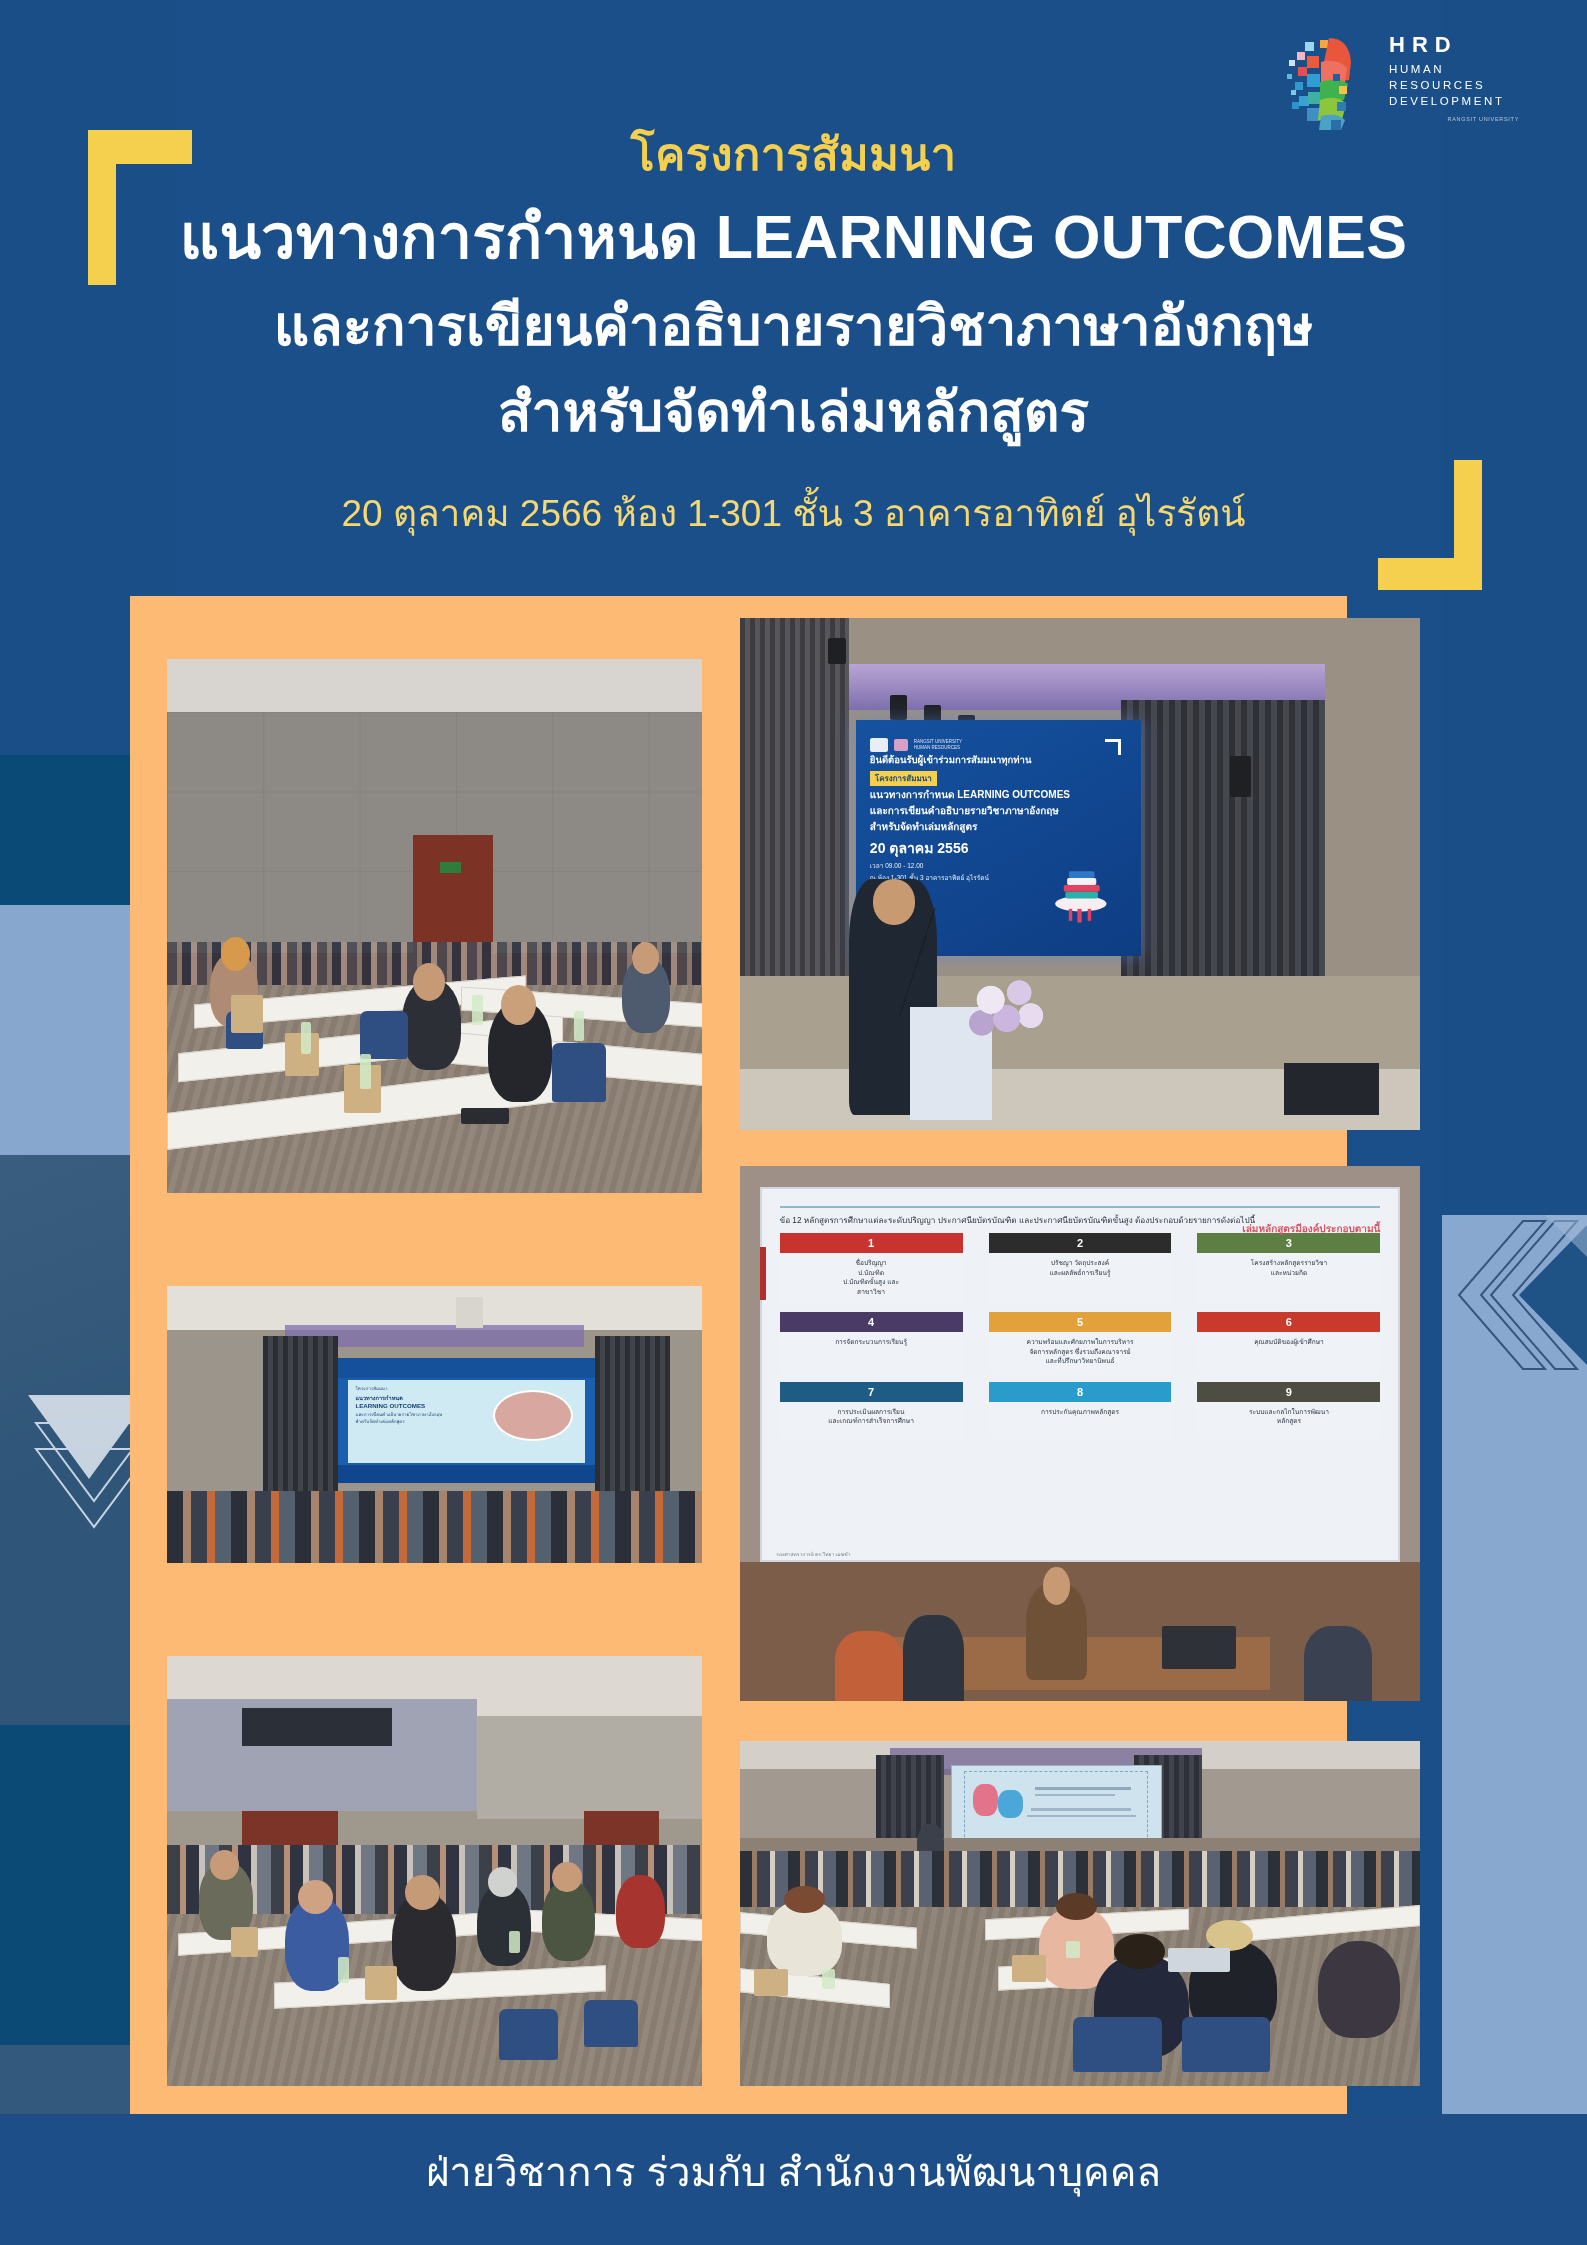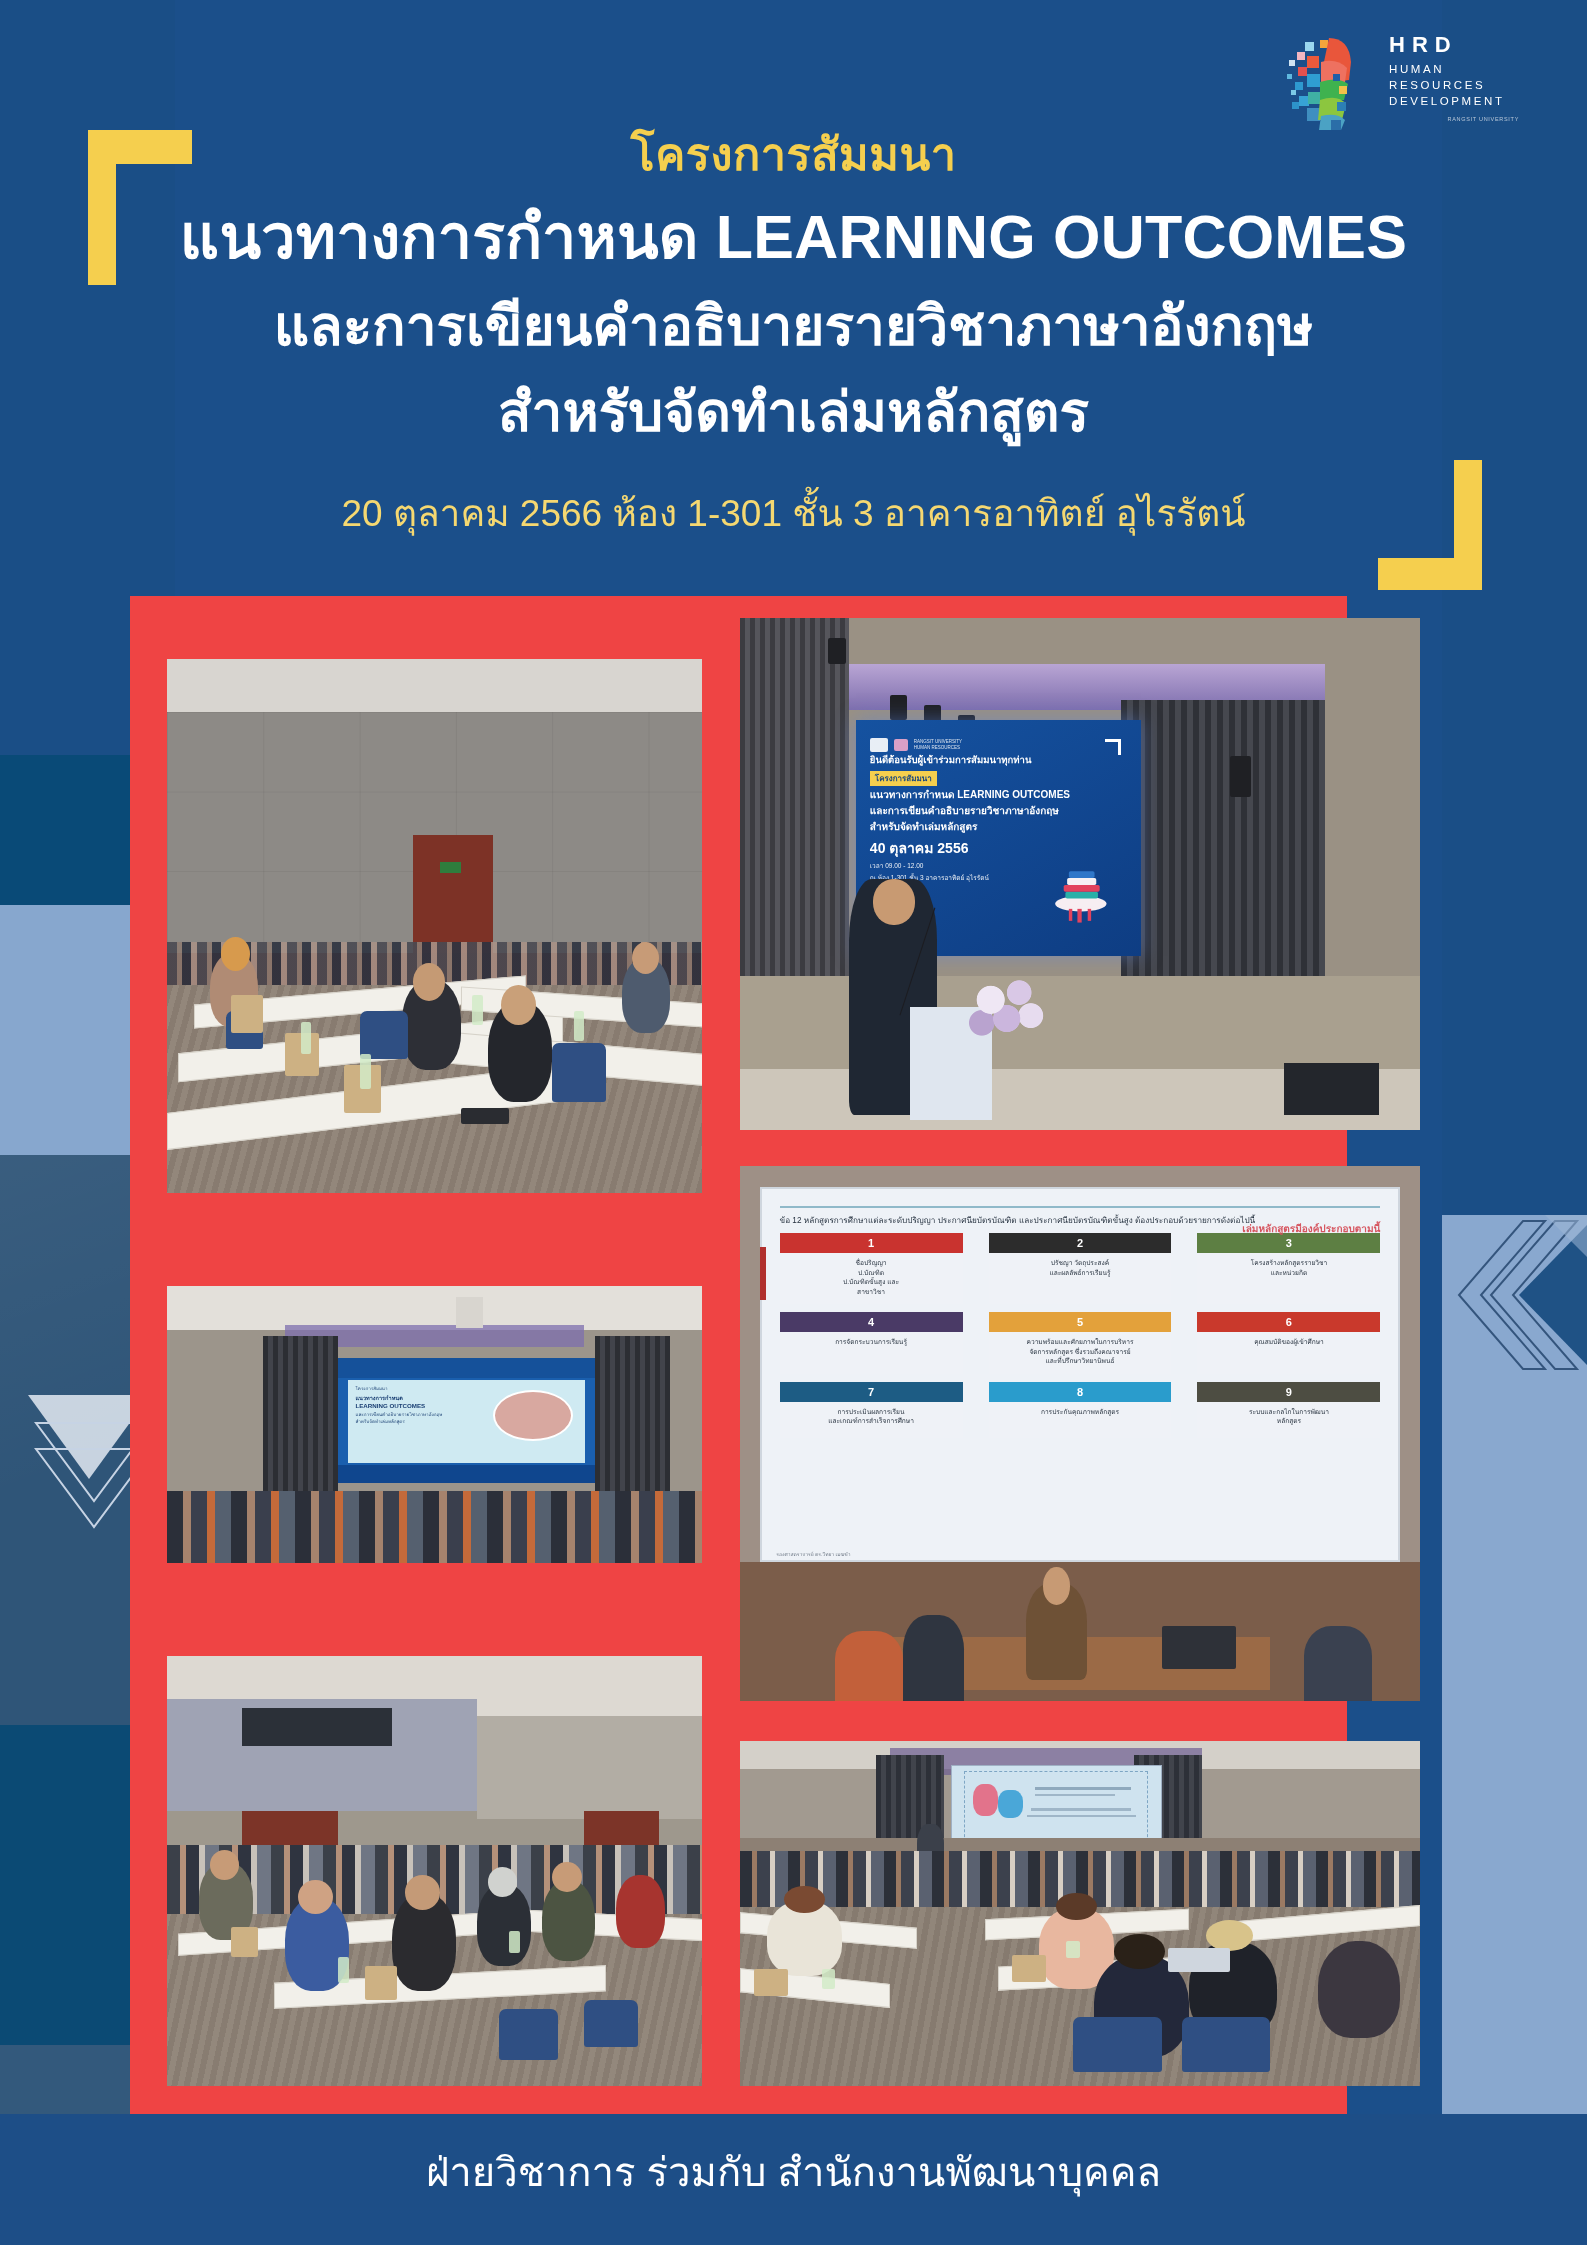--- a/index.html
+++ b/index.html
@@ -88,21 +88,21 @@
   .logo{position:absolute;right:72px;top:28px;width:230px;height:110px;}
   .logo-mark{position:absolute;left:0;top:6px;width:96px;height:100px;}
   .logo-txt{position:absolute;left:104px;top:6px;width:130px;}
   .logo-hrd{color:#fff;font-size:22px;font-weight:700;letter-spacing:7px;line-height:1;}
   .logo-sub{color:#fff;font-size:11.5px;font-weight:400;letter-spacing:2.6px;line-height:1.38;margin-top:6px;}
   .logo-uni{color:#b9c7d8;font-size:5.5px;letter-spacing:.7px;margin-top:6px;text-align:right;}
 
   
   .card{
     position:absolute;left:130px;top:596px;width:1217px;height:1530px;
-    background:#ef4444;
+    background:#fdba74;
   }
 
   .ph{position:absolute;overflow:hidden;background:#5c6369;}
 
   
   .p1{left:37px; top:63px;  width:535px; height:534px;}
   .p2{left:610px;top:22px;  width:680px; height:512px;}
   .p3{left:37px; top:690px; width:535px; height:277px;}
   .p4{left:610px;top:570px; width:680px; height:535px;}
   .p5{left:37px; top:1060px;width:535px; height:430px;}
@@ -350,21 +350,21 @@
           <div style="display:flex;gap:6px;align-items:center;">
             <div style="width:18px;height:14px;background:#ffffff;opacity:.9;border-radius:2px;"></div>
             <div style="width:14px;height:12px;background:#d9a0c7;border-radius:2px;"></div>
             <div style="font-size:4.5px;line-height:1.3;opacity:.85;">RANGSIT UNIVERSITY<br>HUMAN RESOURCES</div>
           </div>
           <div class="s-welcome">ยินดีต้อนรับผู้เข้าร่วมการสัมมนาทุกท่าน</div>
           <div class="s-chip">โครงการสัมมนา</div>
           <div class="s-l">แนวทางการกำหนด LEARNING OUTCOMES</div>
           <div class="s-l">และการเขียนคำอธิบายรายวิชาภาษาอังกฤษ</div>
           <div class="s-l">สำหรับจัดทำเล่มหลักสูตร</div>
-          <div class="s-date">40 ตุลาคม 2556</div>
+          <div class="s-date">20 ตุลาคม 2556</div>
           <div class="s-small">เวลา 09.00 - 12.00</div>
           <div class="s-small">ณ ห้อง 1-301 ชั้น 3 อาคารอาทิตย์ อุไรรัตน์</div>
           <div class="s-books">
             <svg viewBox="0 0 100 100" width="100%" height="100%">
               <ellipse cx="50" cy="74" rx="30" ry="9" fill="#f7eef2"></ellipse>
               <rect x="32" y="60" width="38" height="8" rx="2" fill="#29b0a8"></rect>
               <rect x="30" y="52" width="42" height="8" rx="2" fill="#e2435e"></rect>
               <rect x="34" y="44" width="34" height="8" rx="2" fill="#f6f1f4"></rect>
               <rect x="36" y="36" width="30" height="8" rx="2" fill="#2f77c9"></rect>
               <rect x="46" y="80" width="5" height="16" fill="#e2435e"></rect>

